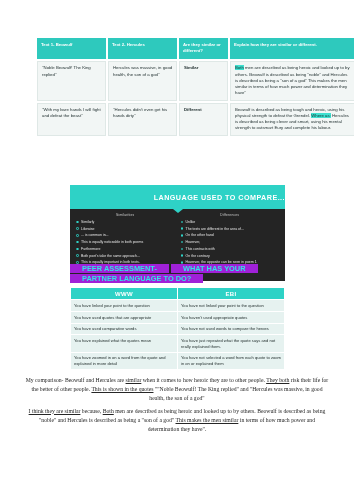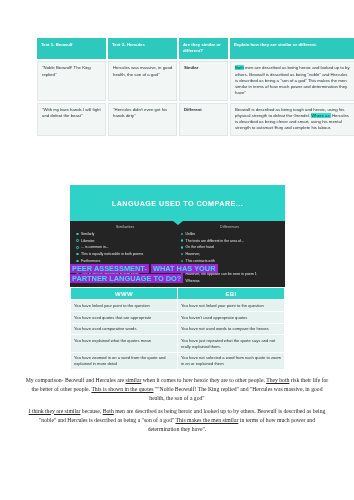--- a/index.html
+++ b/index.html
@@ -39,22 +39,22 @@
   .col-d{width:118px;}
   .verdict{font-weight:bold;}
   .hl-teal{background:#3fe0d0;color:#16302e;}
 
   
   .lang-card{
     position:absolute;left:70px;top:185px;width:215px;
   }
   .lang-head{
     background:#2ed2c6;
-    height:36px;
-    display:flex;align-items:center;justify-content:center;
+    height:24px;
+    display:flex;align-items:center;justify-content:flex-end;
     position:relative;
   }
   .lang-head-title{
     color:#ffffff;font-weight:bold;
     font-size:7.2px;letter-spacing:.45px;
   }
   .lang-body{
     background:#242424;
     padding:4px 6px 7px 6px;
     position:relative;
@@ -84,21 +84,21 @@
   .lang-li-text{
     color:#e6e6e6;font-size:3.5px;line-height:1.3;
   }
 
   
   .peer-wrap{position:absolute;left:70px;top:264px;width:215px;}
   .peer-title{
     font-size:7.4px;font-weight:bold;line-height:1.38;
     color:#2ee6e6;
   }
-  .peer-title span{background:#a021d8;padding:0 2px;}
+  .peer-title span{background:#a021d8;padding:0 12px;}
 
   .peer-table{
     width:215px;margin-top:3px;
     border-collapse:collapse;table-layout:fixed;
   }
   .peer-table th{
     background:#2ed2c6;color:#ffffff;
     font-size:6px;font-weight:bold;letter-spacing:.4px;
     padding:2.5px 0;
     border:0.5px solid #ffffff;

